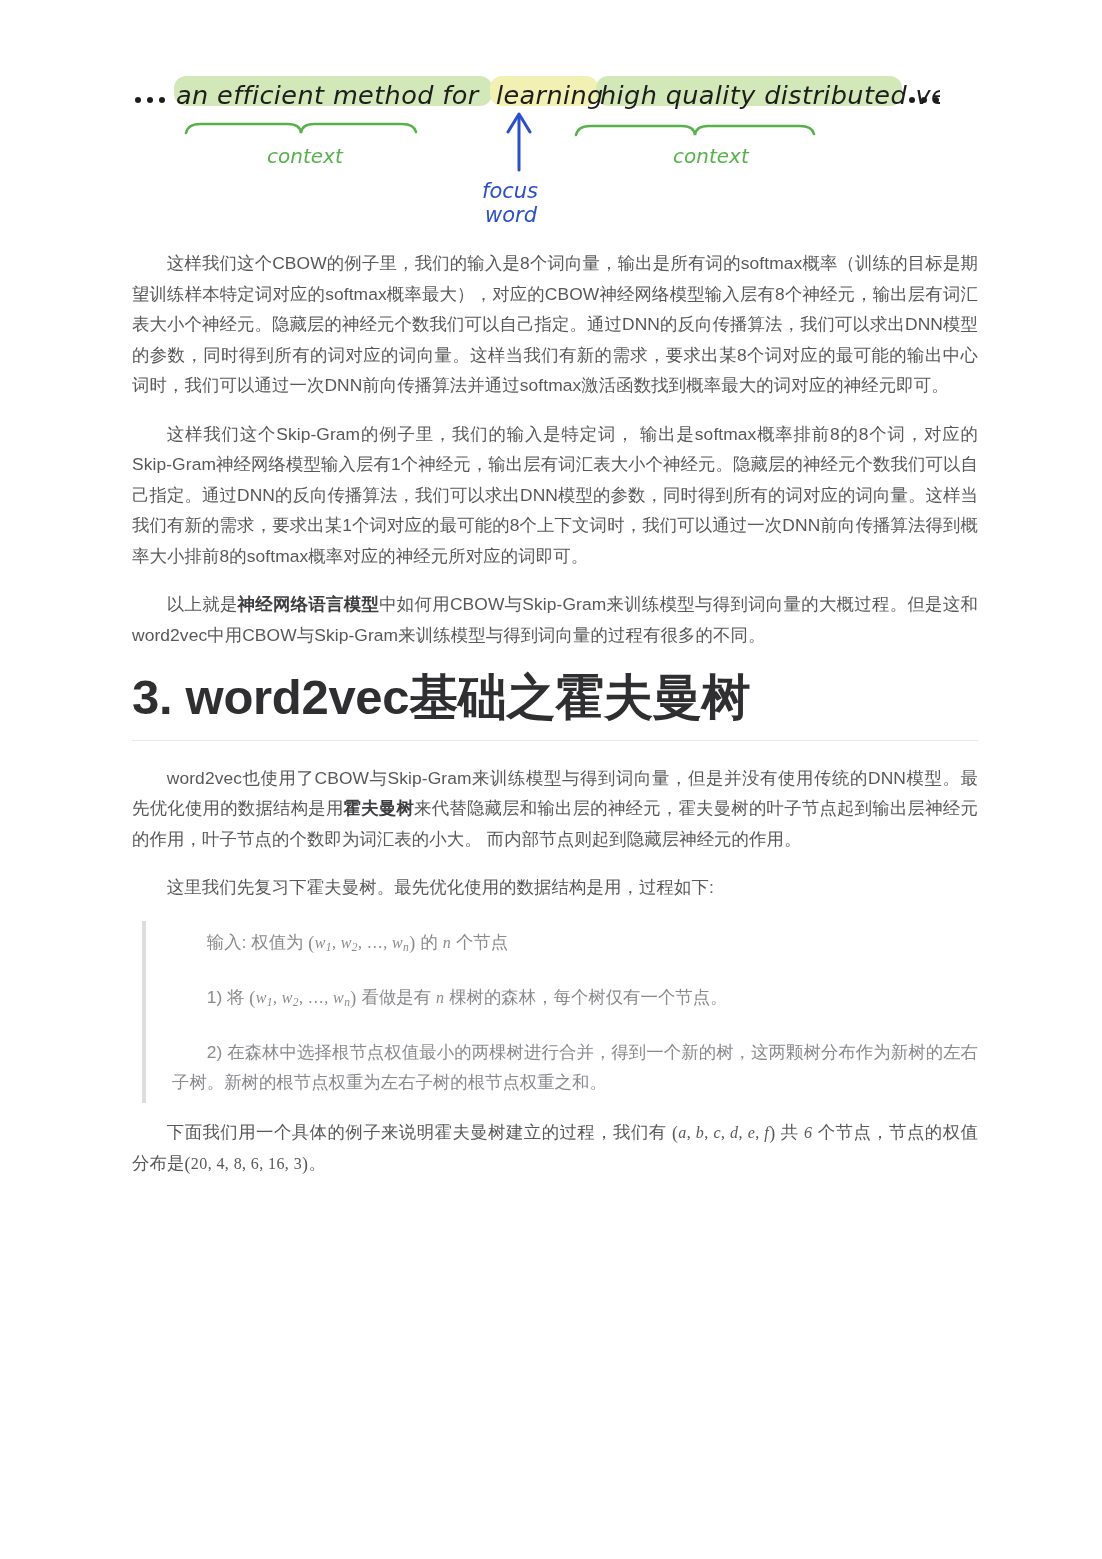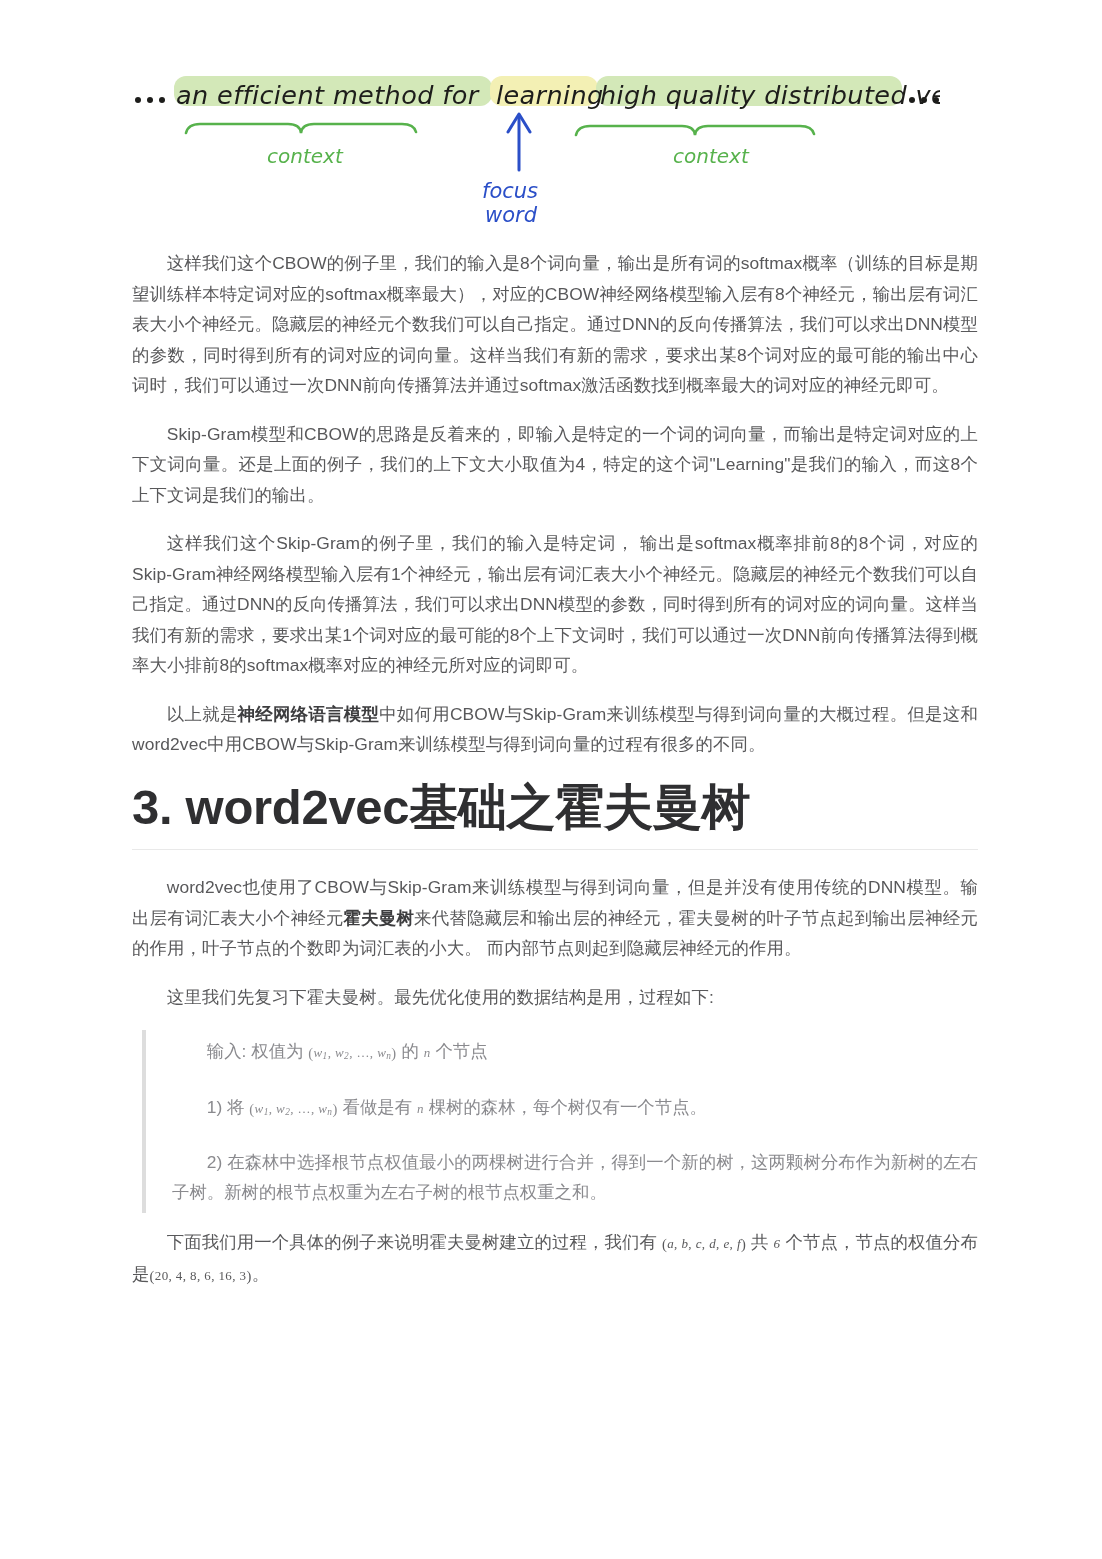--- a/index.html
+++ b/index.html
@@ -76,21 +76,21 @@
     text-indent: 2em;
     text-align: justify;
     color: #8a8a8e;
   }
   blockquote.quote p:last-child { margin-bottom: 0; }
 
   
   .math {
     font-family: "Liberation Serif", "DejaVu Serif", serif;
     font-style: italic;
-    font-size: 13px;
+    font-size: 16px;
     letter-spacing: 0.4px;
     white-space: nowrap;
   }
   .math .up { font-style: normal; }
   .math .num { font-style: normal; }
   .math sub {
     font-size: 0.72em;
     font-style: italic;
     vertical-align: -0.25em;
   }
@@ -142,39 +142,36 @@
       <text x="355" y="164" font-family="'DejaVu Sans',sans-serif" font-size="21" font-style="italic" fill="#2b4fc8">word</text>
     </svg>
   </div>
 
   <div class="article">
 
     <p class="para">
       <span>这样我们这个CBOW的例子里，我们的输入是8个词向量，输出是所有词的softmax概率（训练的目标是期望训练样本特定词对应的softmax概率最大），对应的CBOW神经网络模型输入层有8个神经元，输出层有词汇表大小个神经元。隐藏层的神经元个数我们可以自己指定。通过DNN的反向传播算法，我们可以求出DNN模型的参数，同时得到所有的词对应的词向量。这样当我们有新的需求，要求出某8个词对应的最可能的输出中心词时，我们可以通过一次DNN前向传播算法并通过softmax激活函数找到概率最大的词对应的神经元即可。</span>
     </p>
 
-    <p class="para">
-      <span>Skip-Gram模型和CBOW的思路是反着来的，即输入是特定的一个词的词向量，而输出是特定词对应的上下文词向量。还是上面的例子，我们的上下文大小取值为4，特定的这个词"Learning"是我们的输入，而这8个上下文词是我们的输出。</span>
-    </p>
 
     <p class="para">
       <span>这样我们这个Skip-Gram的例子里，我们的输入是特定词， 输出是softmax概率排前8的8个词，对应的Skip-Gram神经网络模型输入层有1个神经元，输出层有词汇表大小个神经元。隐藏层的神经元个数我们可以自己指定。通过DNN的反向传播算法，我们可以求出DNN模型的参数，同时得到所有的词对应的词向量。这样当我们有新的需求，要求出某1个词对应的最可能的8个上下文词时，我们可以通过一次DNN前向传播算法得到概率大小排前8的softmax概率对应的神经元所对应的词即可。</span>
     </p>
 
     <p class="para">
       <span>以上就是</span><b>神经网络语言模型</b><span>中如何用CBOW与Skip-Gram来训练模型与得到词向量的大概过程。但是这和word2vec中用CBOW与Skip-Gram来训练模型与得到词向量的过程有很多的不同。</span>
     </p>
 
 
     <div class="heading-wrap">
       <h2 class="heading">3. word2vec基础之霍夫曼树</h2>
     </div>
 
     <p class="para">
-      <span>word2vec也使用了CBOW与Skip-Gram来训练模型与得到词向量，但是并没有使用传统的DNN模型。输出层有词汇表大小个神经元</span><b>霍夫曼树</b><span>来代替隐藏层和输出层的神经元，霍夫曼树的叶子节点起到输出层神经元的作用，叶子节点的个数即为词汇表的小大。 而内部节点则起到隐藏层神经元的作用。</span>
+      <span>word2vec也使用了CBOW与Skip-Gram来训练模型与得到词向量，但是并没有使用传统的DNN模型。最先优化使用的数据结构是用</span><b>霍夫曼树</b><span>来代替隐藏层和输出层的神经元，霍夫曼树的叶子节点起到输出层神经元的作用，叶子节点的个数即为词汇表的小大。 而内部节点则起到隐藏层神经元的作用。</span>
     </p>
 
     <p class="para">
       <span>这里我们先复习下霍夫曼树。最先优化使用的数据结构是用，过程如下:</span>
     </p>
 
     <blockquote class="quote">
 
       <p>
         <span>输入:</span>

